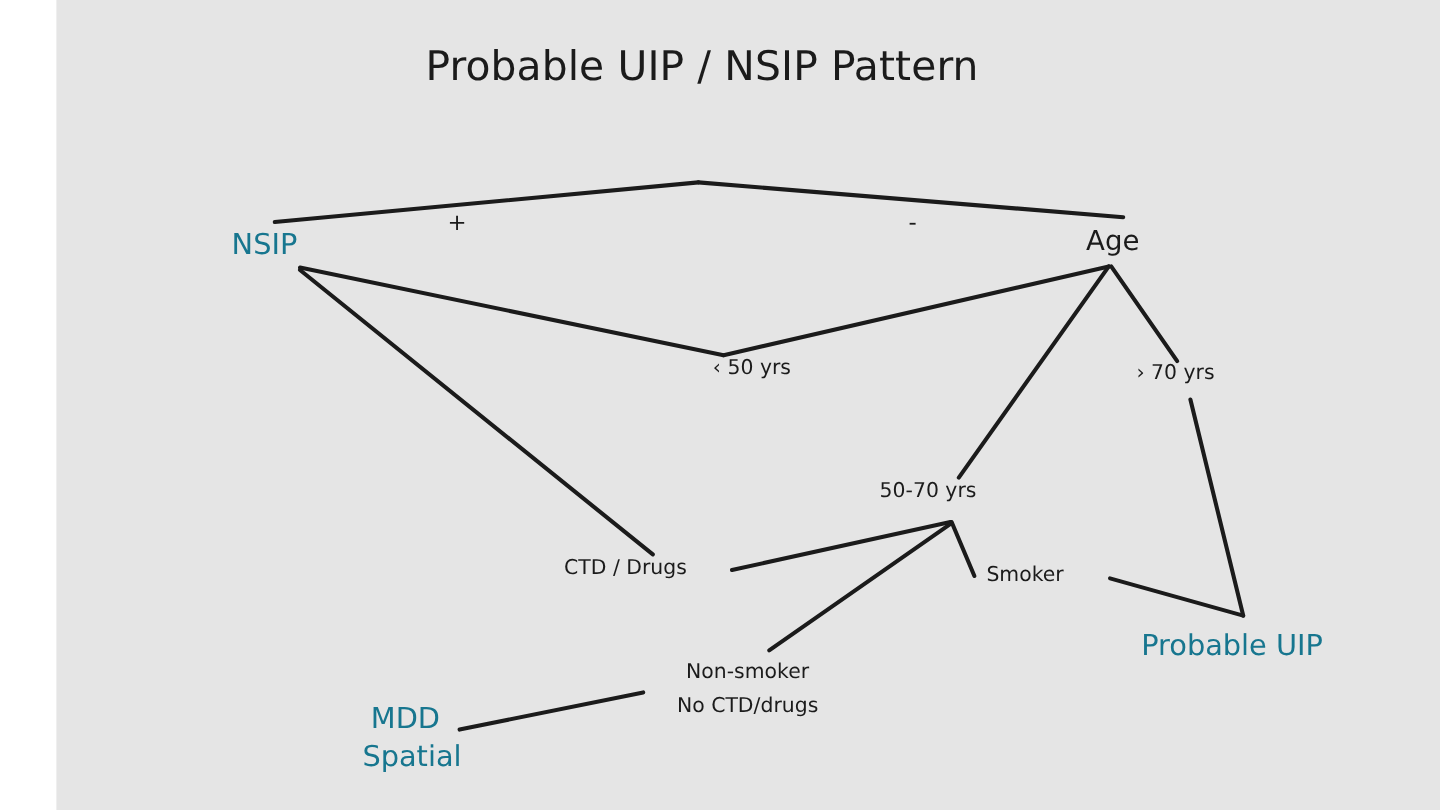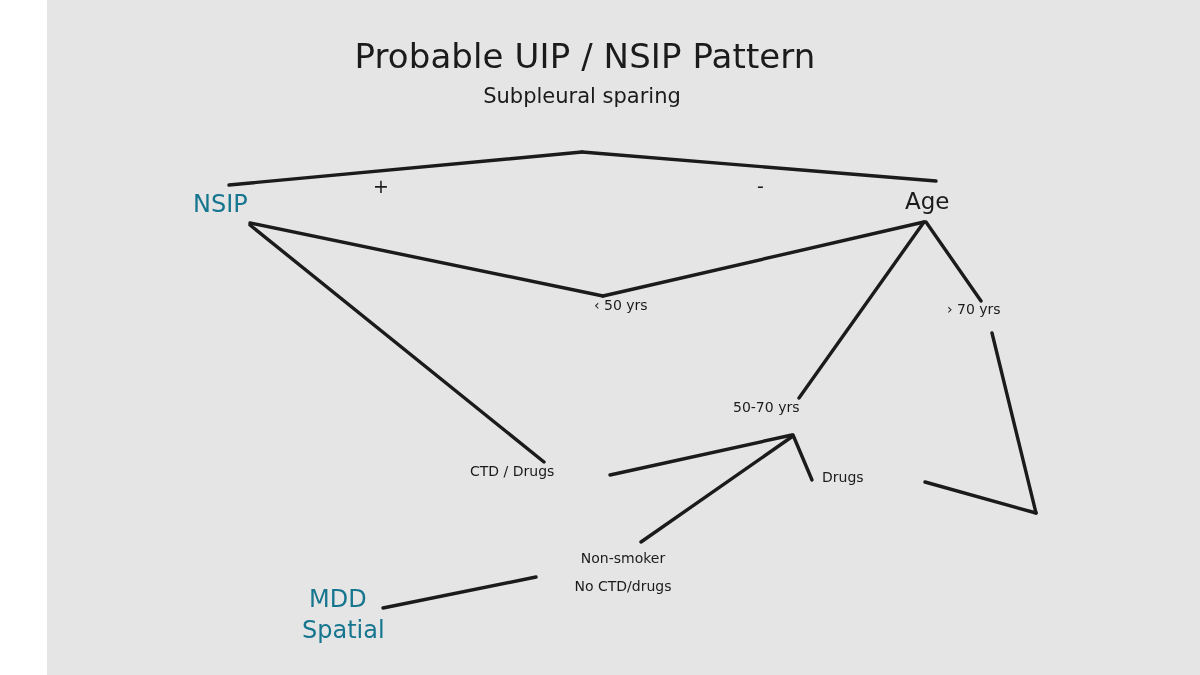--- a/index.html
+++ b/index.html
@@ -37,21 +37,21 @@
   .node.center { transform: translateX(-50%); text-align: center; }
 
   .title {
     font-size: 34px;
     letter-spacing: 0.1px;
   }
   .subtitle {
     font-size: 21px;
   }
   .label {
-    font-size: 14px;
+    font-size: 17px;
   }
   .sign {
     font-size: 19px;
   }
   .outcome {
     font-size: 24px;
   }
   .root-node {
     font-size: 23px;
   }
@@ -87,43 +87,43 @@
       <path d="M 746 435 L 765 480"></path>
 
       <path d="M 878 482 L 989 513"></path>
 
       <path d="M 489 577 L 336 608"></path>
     </g>
   </svg>
 
   <div class="node title center" style="left:538px; top:36px;">Probable UIP / NSIP Pattern</div>
 
-  <div class="node subtitle center" style="left:535px; top:84px;">Subpleural sparing</div>
 
 
   <div class="node sign" style="left:326px; top:175px;">+</div>
 
   <div class="node sign" style="left:710px; top:175px;">-</div>
 
   <div class="node outcome teal" style="left:146px; top:190px;">NSIP</div>
 
   <div class="node root-node" style="left:858px; top:188px;text-align:center;">Age</div>
 
   <div class="node label" style="left:547px; top:297px;">‹ 50 yrs</div>
 
   <div class="node label" style="left:900px; top:301px;">› 70 yrs</div>
 
   <div class="node label" style="left:686px; top:399px;text-align:right;">50-70 yrs</div>
 
   <div class="node label" style="left:423px; top:463px;">CTD / Drugs</div>
 
-  <div class="node label" style="left:775px; top:469px;">Drugs</div>
+  <div class="node label" style="left:775px; top:469px;">Smoker</div>
 
   <div class="node label center" style="left:576px; top:550px;">Non-smoker</div>
 
   <div class="node label center" style="left:576px; top:578px;">No CTD/drugs</div>
 
+  <div class="node outcome teal" style="left:904px; top:524px;">Probable UIP</div>
 
   <div class="node outcome teal" style="left:262px; top:585px;">MDD</div>
 
   <div class="node outcome teal" style="left:255px; top:616px;">Spatial</div>
 
 </div>
 
 </body></html>

